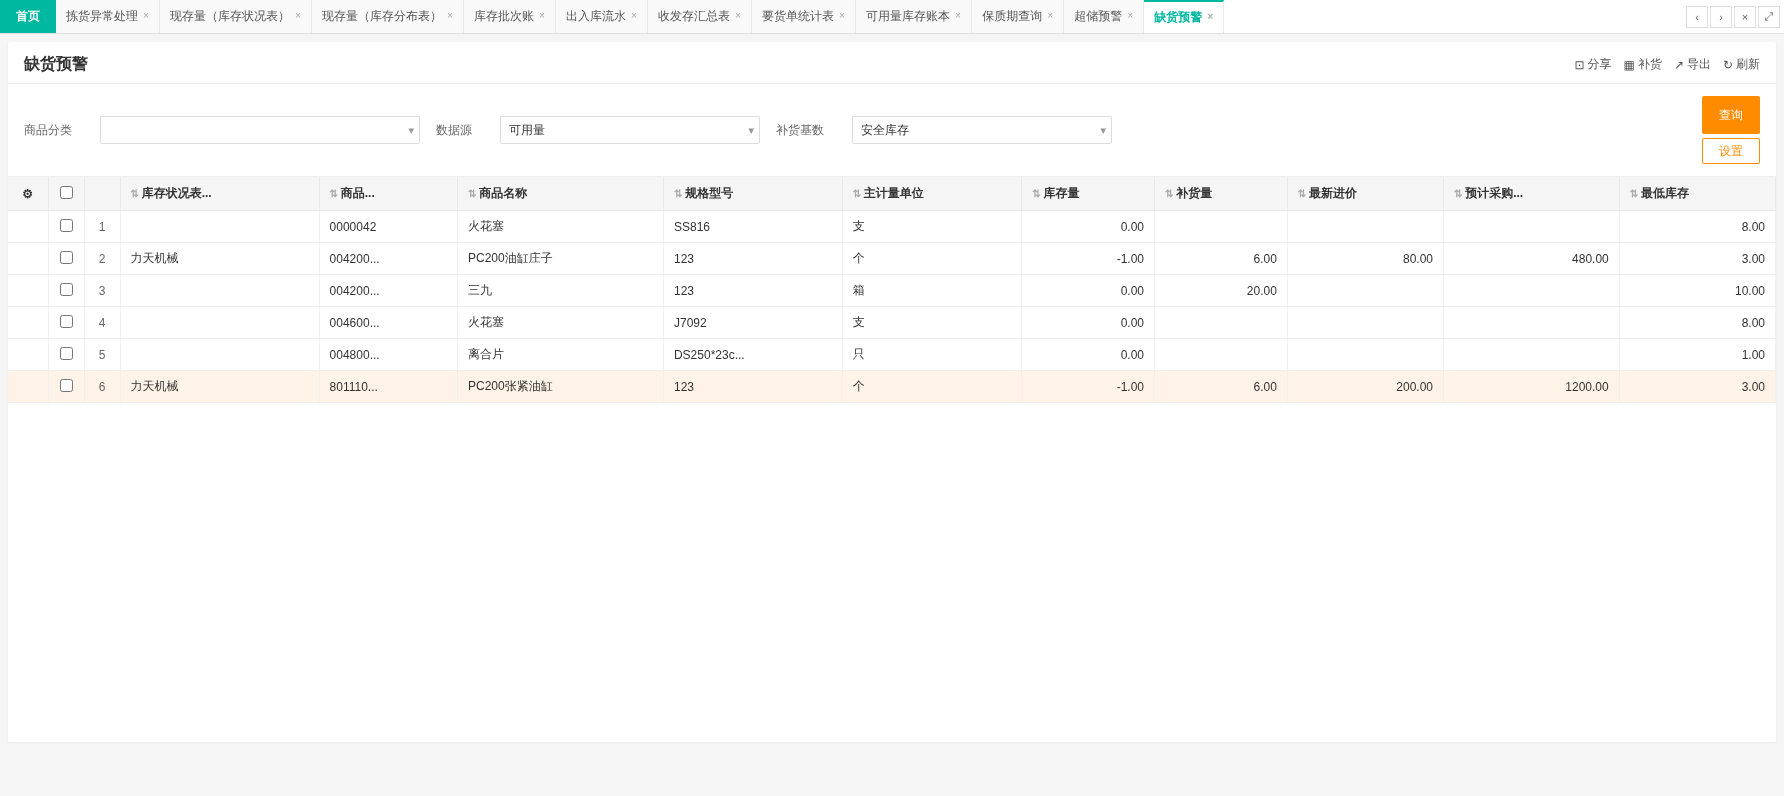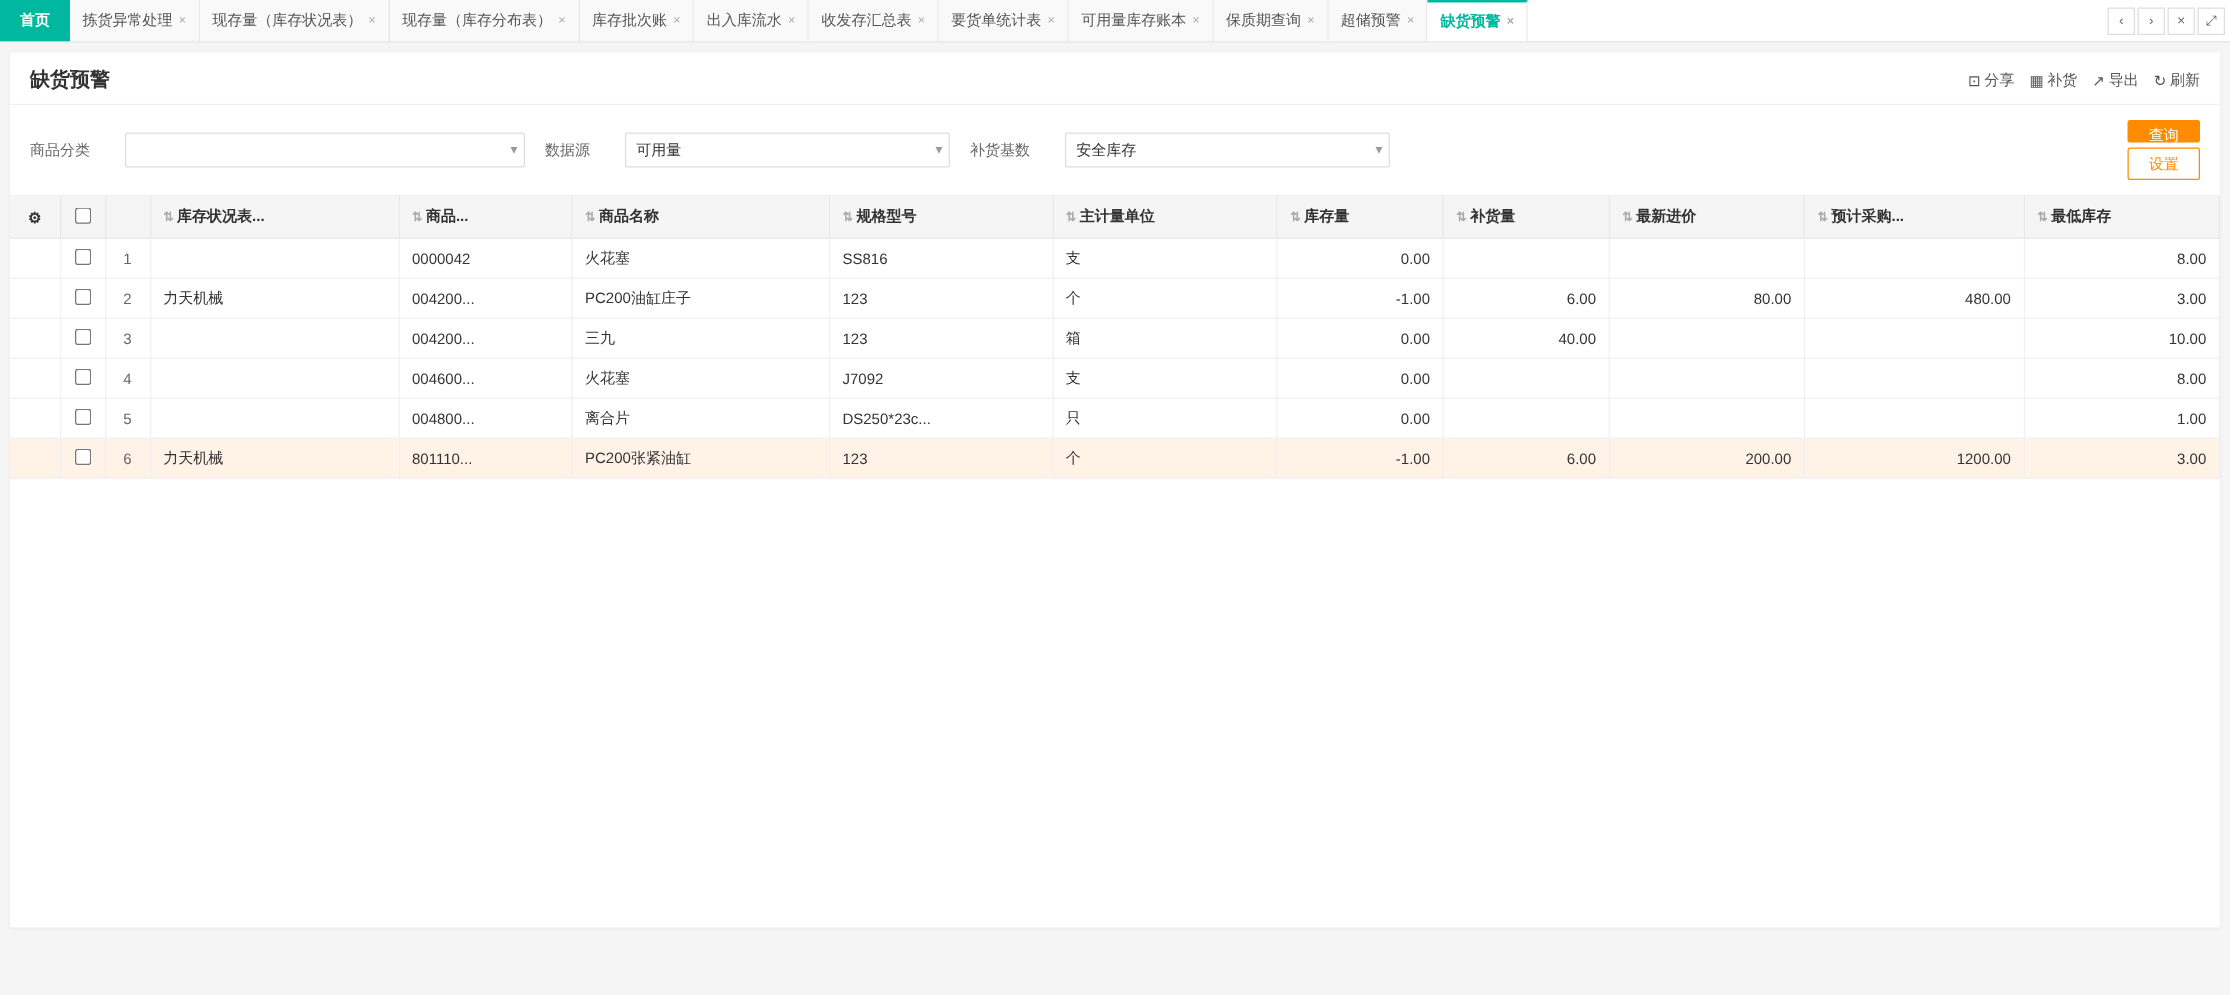--- a/index.html
+++ b/index.html
@@ -20,20 +20,21 @@
       align-items: center;
       padding: 0 10px;
       height: 34px;
       white-space: nowrap;
       cursor: pointer;
       border-right: 1px solid #e8e8e8;
       font-size: 12px;
       color: #555;
       background: #f9f9f9;
       flex-shrink: 0;
+      font-family: Liberation Mono, monospace;
     }
     .tab-item.active {
       background: #fff;
       color: #00b8a0;
       border-top: 2px solid #00b8a0;
       font-weight: bold;
     }
     .tab-item .tab-close {
       margin-left: 5px;
       color: #aaa;
@@ -155,21 +156,21 @@
       gap: 4px;
     }
     .btn-query {
       background: #ff8c00;
       color: #fff;
       border: none;
       border-radius: 2px;
       padding: 4px 12px;
       cursor: pointer;
       font-size: 12px;
-      height: 18px;
+      height: 38px;
     }
     .btn-settings {
       background: #fff;
       color: #ff8c00;
       border: 1px solid #ff8c00;
       border-radius: 2px;
       padding: 0 16px;
       cursor: pointer;
       font-size: 12px;
       height: 26px;
@@ -385,21 +386,21 @@
       <td class="checkbox-cell">
         <input type="checkbox" style="">
       </td>
       <td class="row-num">3</td>
       <td></td>
       <td>004200...</td>
       <td>三九</td>
       <td>123</td>
       <td>箱</td>
       <td class="num">0.00</td>
-      <td class="num">40.00</td>
+      <td class="num">20.00</td>
       <td class="num"></td>
       <td class="num"></td>
       <td class="num">10.00</td>
     </tr>
           <tr>
       <td class="center"></td>
       <td class="checkbox-cell">
         <input type="checkbox" style="">
       </td>
       <td class="row-num">4</td>

